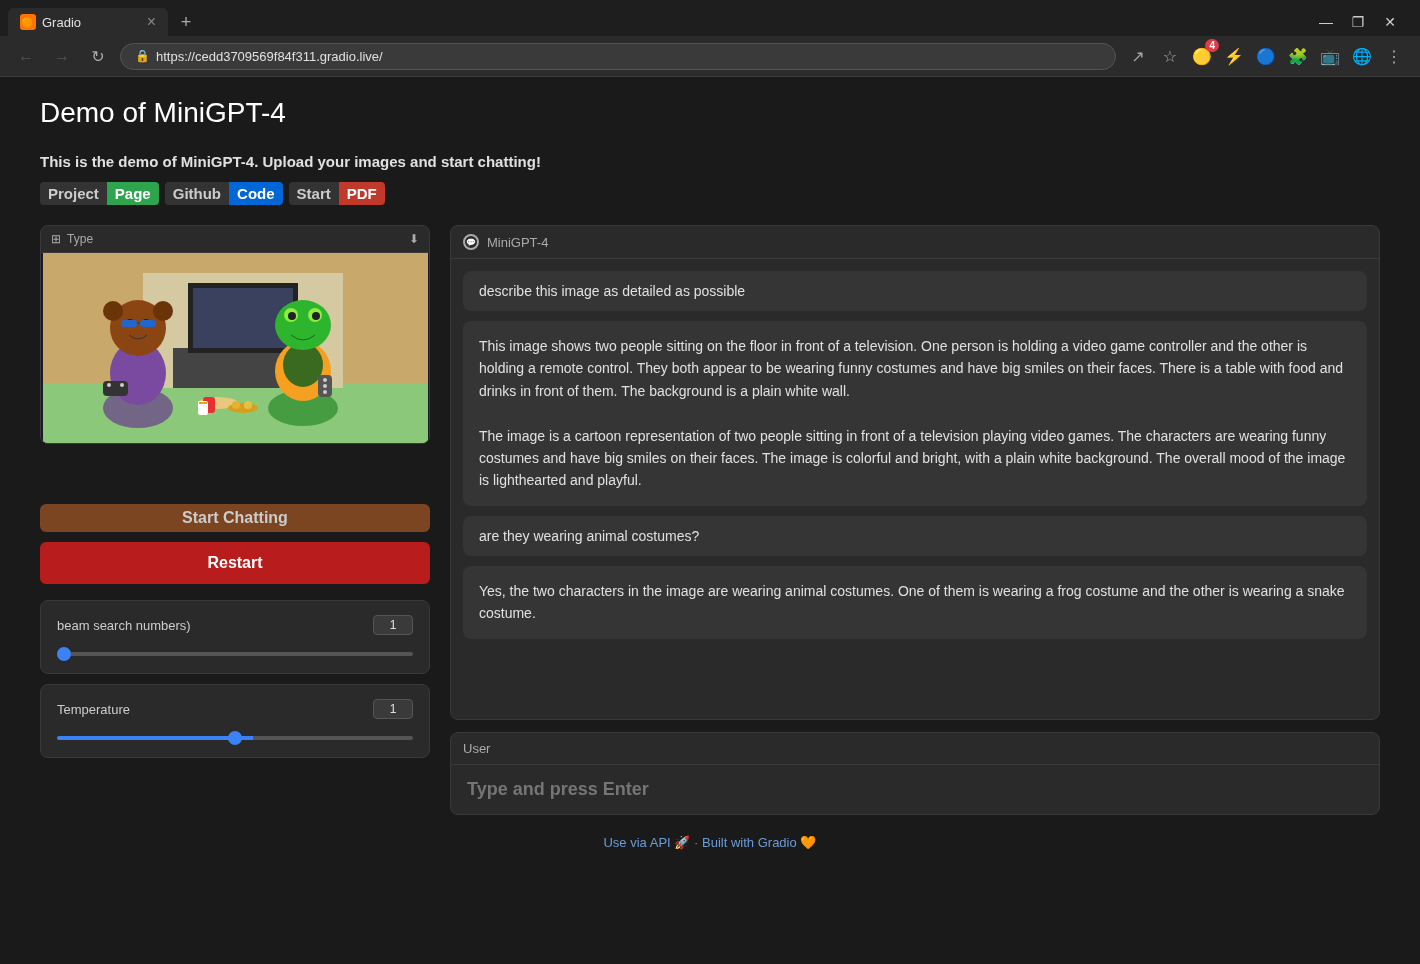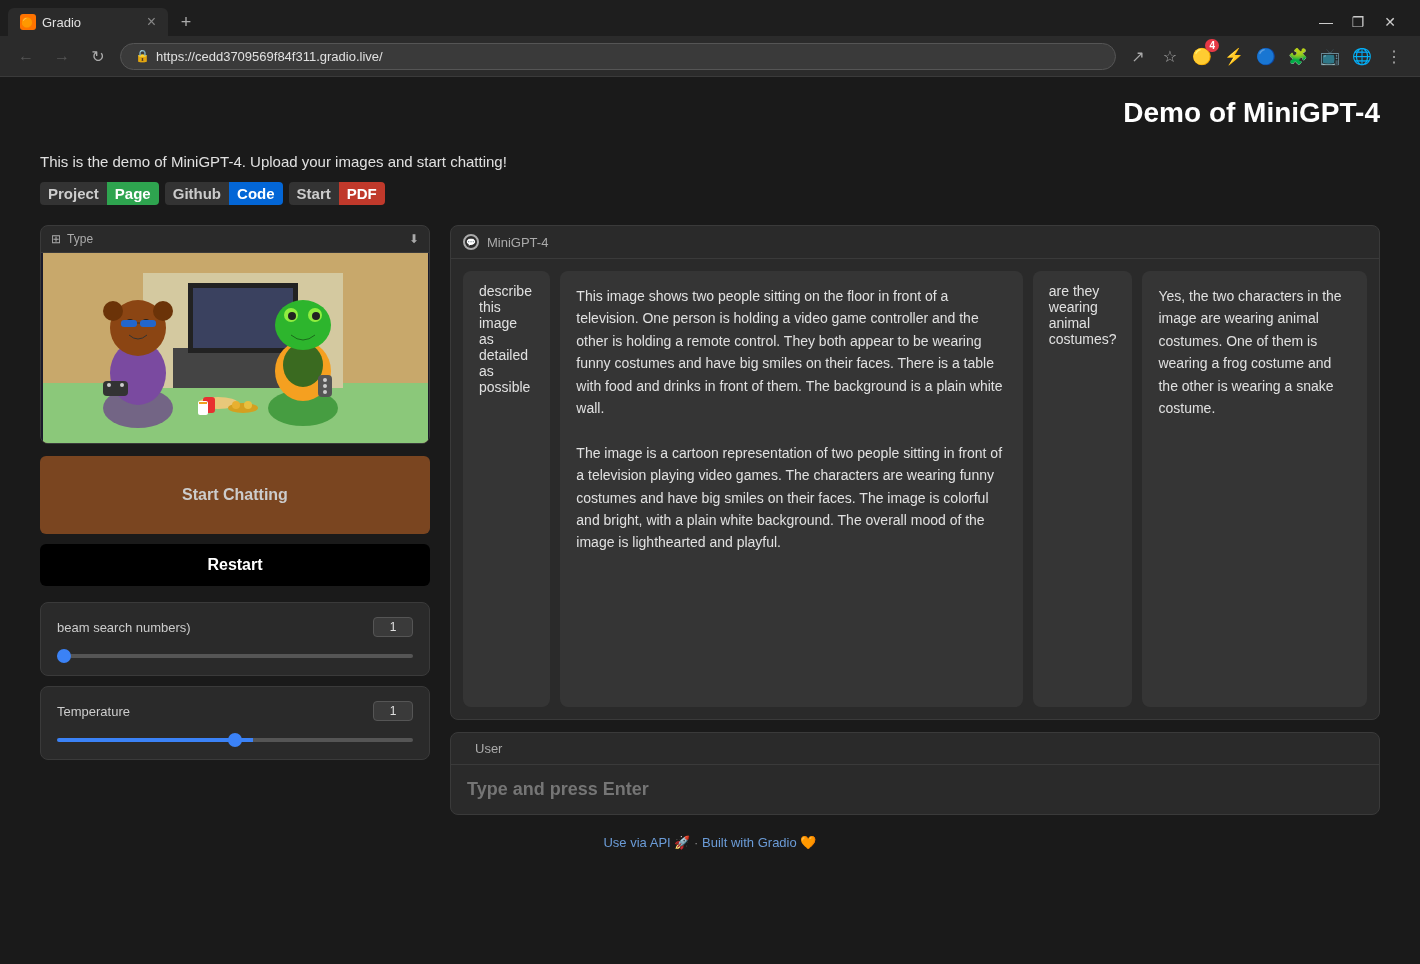--- a/index.html
+++ b/index.html
@@ -143,30 +143,30 @@
     }
 
     
     .page {
       background: #1a1a1a;
       padding: 20px 40px 40px;
       min-height: 860px;
     }
 
     .page-title {
-      text-align: right;
+      text-align: left;
       font-size: 28px;
-      font-weight: 700;
+      font-weight: 400;
       color: #ffffff;
       margin-bottom: 24px;
     }
 
     .subtitle {
       font-size: 15px;
-      font-weight: 400;
+      font-weight: 700;
       color: #e0e0e0;
       margin-bottom: 12px;
     }
 
     .badge-row {
       display: flex;
       gap: 6px;
       margin-bottom: 20px;
     }
 
@@ -237,35 +237,36 @@
       background: #1a1a2a;
       display: flex;
       align-items: center;
       justify-content: center;
       position: relative;
       overflow: hidden;
     }
 
     .start-chatting-btn {
       width: 100%;
-      padding: 30px;
+      padding: 5px;
       background: #7a4520;
       border: none;
       border-radius: 6px;
       color: #ccc;
       font-size: 16px;
       font-weight: 600;
       cursor: pointer;
       margin-bottom: 10px;
+      margin-top: 48px;
     }
 
     .restart-btn {
       width: 100%;
       padding: 12px;
-      background: #000000;
+      background: #b91c1c;
       border: none;
       border-radius: 6px;
       color: #fff;
       font-size: 16px;
       font-weight: 600;
       cursor: pointer;
       margin-bottom: 16px;
     }
 
     .slider-group {
@@ -349,21 +350,21 @@
       align-items: center;
       justify-content: center;
       font-size: 8px;
     }
 
     .chat-messages {
       height: 460px;
       overflow-y: auto;
       padding: 12px;
       display: flex;
-      flex-direction: row;
+      flex-direction: column;
       gap: 10px;
     }
 
     .chat-messages::-webkit-scrollbar {
       width: 8px;
     }
 
     .chat-messages::-webkit-scrollbar-track {
       background: #2a2a2a;
     }
@@ -391,21 +392,21 @@
     }
 
     .chat-input-section {
       background: #2a2a2a;
       border: 1px solid #3a3a3a;
       border-radius: 8px;
       overflow: hidden;
     }
 
     .chat-input-label {
-      padding: 8px 24px;
+      padding: 8px 12px;
       font-size: 13px;
       color: #aaa;
       border-bottom: 1px solid #3a3a3a;
     }
 
     .chat-input {
       width: 100%;
       background: transparent;
       border: none;
       padding: 14px 16px;

